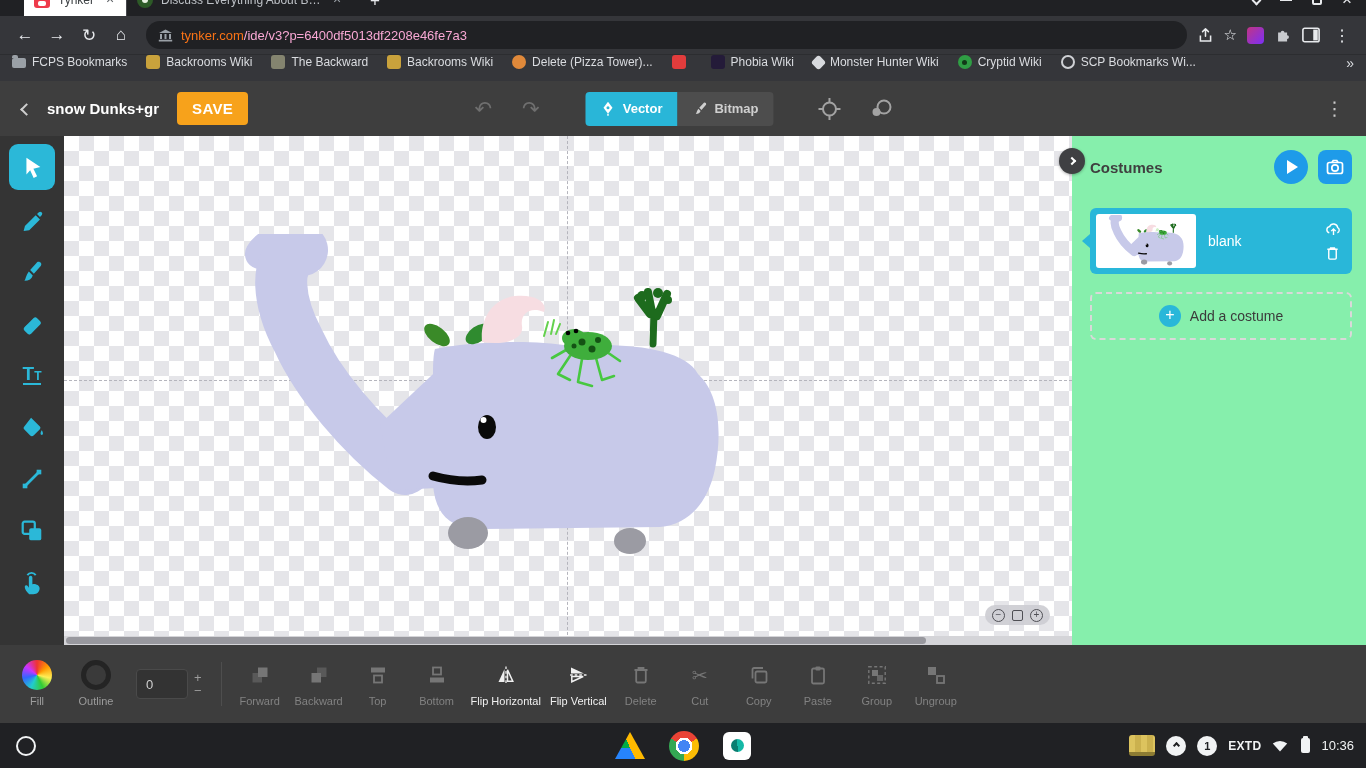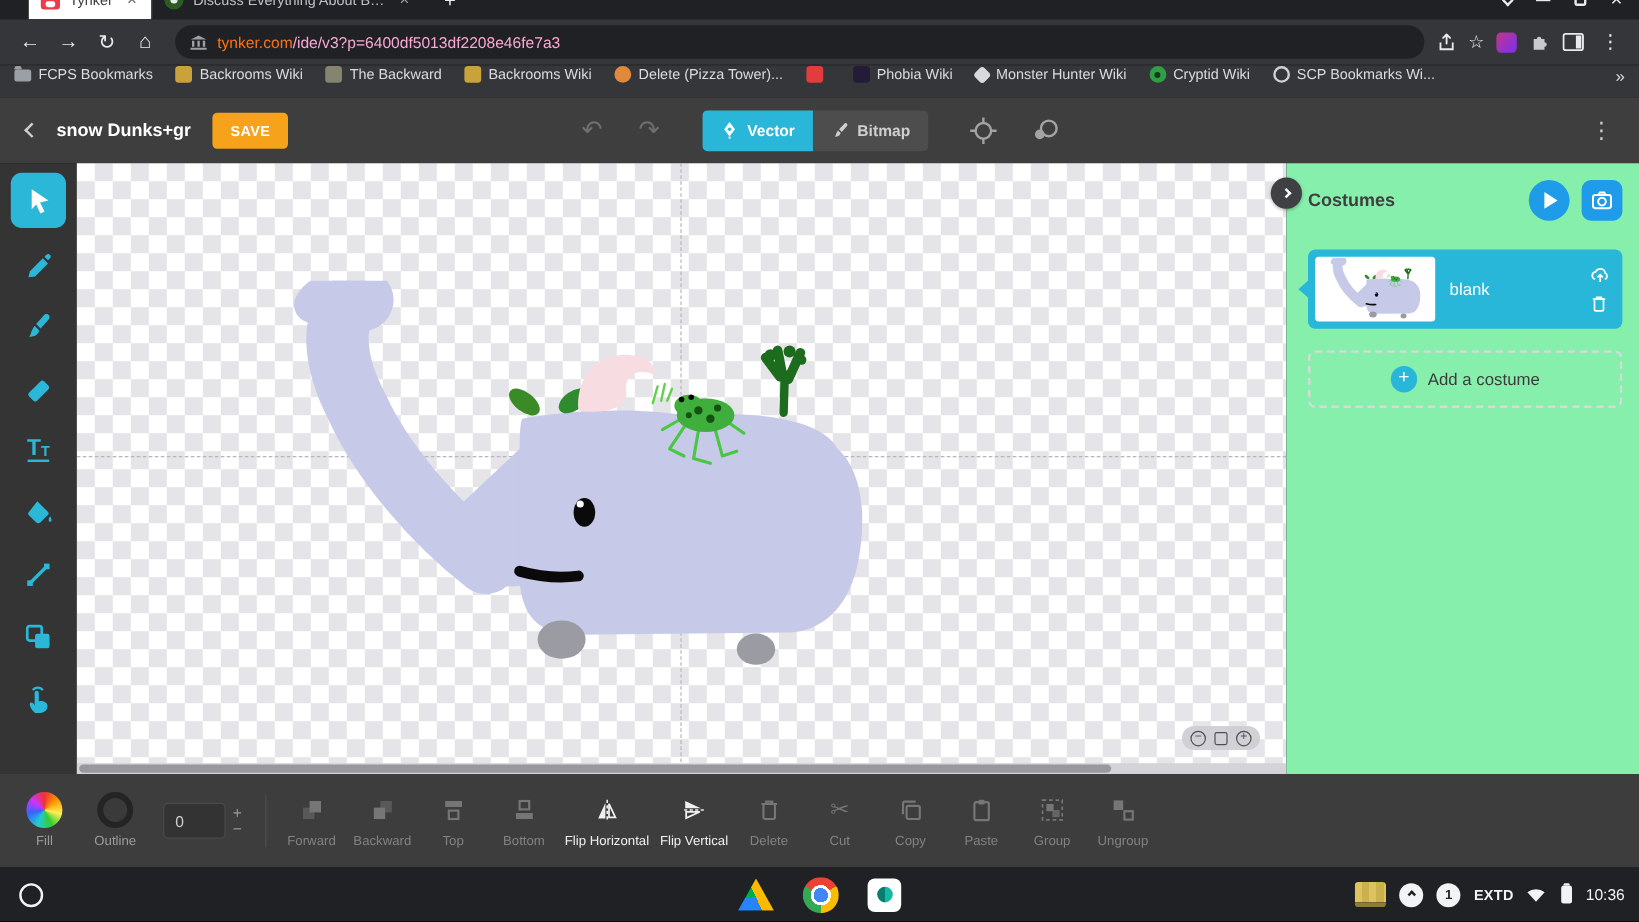--- a/index.html
+++ b/index.html
@@ -58,24 +58,24 @@
   .fav-cryptid{background:#2f9e44;border-radius:50%}
   .fav-cryptid::before{content:"";position:absolute;left:4.5px;top:4.5px;width:5px;height:5px;border-radius:50%;background:#113a18}
   .fav-scp{border:2.5px solid #cfd1d5;border-radius:50%;background:transparent}
   .bm-ovf{margin-left:auto;color:#dadce0;font-size:14px}
 
   
   .hd{height:55px;background:#3e3e3e;display:flex;align-items:center;position:relative;flex:none;padding:0 16px}
   .hd-back{padding:6px;margin-right:10px}
   .hd-back .chev{border-color:#cfcfcf;width:9px;height:9px}
   .hd-title{color:#fff;font-size:15px;font-weight:bold;max-width:140px;white-space:nowrap;overflow:hidden}
-  .save{margin-left:18px;background:#f7a21b;color:#fff;font-size:12px;font-weight:bold;border:none;border-radius:4px;padding:8px 15px;letter-spacing:.3px}
+  .save{margin-left:18px;background:#f7a21b;color:#fff;font-size:15px;font-weight:bold;border:none;border-radius:4px;padding:8px 15px;letter-spacing:.3px}
   .hd-center{position:absolute;left:50%;top:0;height:55px;transform:translateX(-50%);display:flex;align-items:center;gap:14px}
   .histbtn{font-size:21px;color:#6f6f6f;padding:0 8px}
-  .seg{display:flex;margin:0 14px}
+  .seg{display:flex;margin:0 24px}
   .segbtn{height:34px;display:flex;align-items:center;gap:7px;padding:0 15px;font-size:13px;font-weight:bold}
   .seg-vector{background:#29b6d8;color:#fff;border-radius:4px 0 0 4px}
   .seg-bitmap{background:#4d4d4d;color:#cfcfcf;border-radius:0 4px 4px 0}
   .hd-tool{padding:0 6px;display:flex;align-items:center}
   .hd-kebab{margin-left:auto;color:#c9c9c9;font-size:19px;padding:0 6px}
 
   
   .main{flex:1;display:flex;min-height:0}
   .tools{width:64px;background:#343434;display:flex;flex-direction:column;align-items:center;padding-top:8px;gap:6px;flex:none}
   .tool{width:46px;height:46px;border-radius:9px;display:flex;align-items:center;justify-content:center;color:#2bb8d8}

